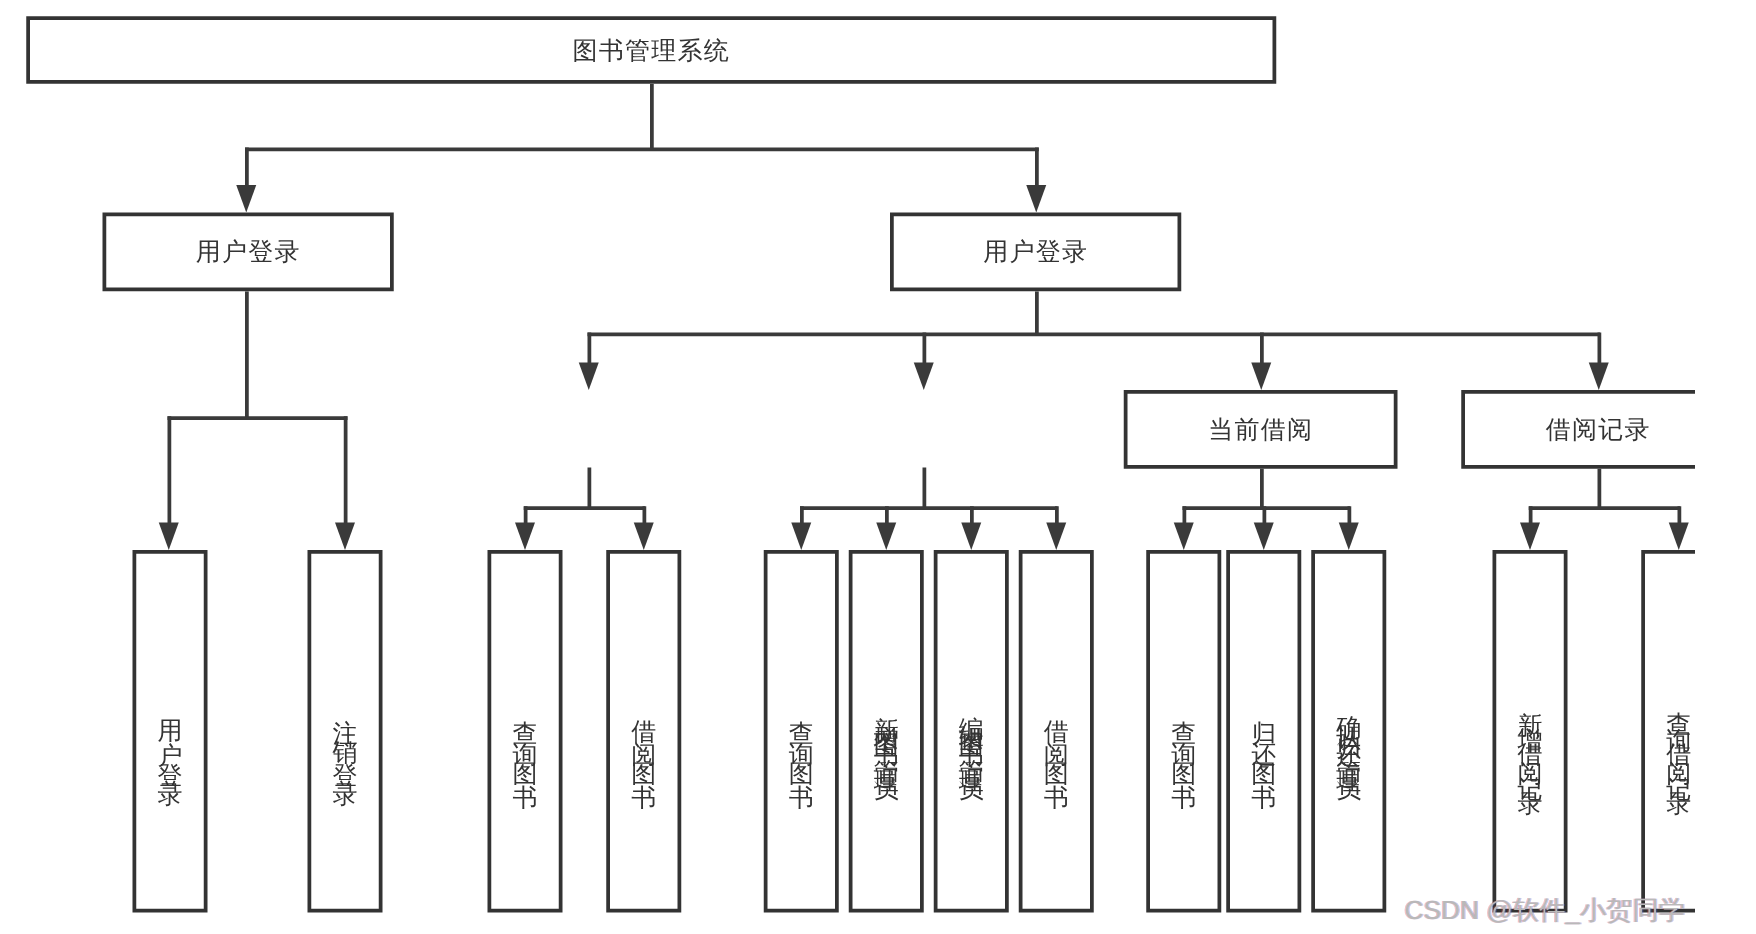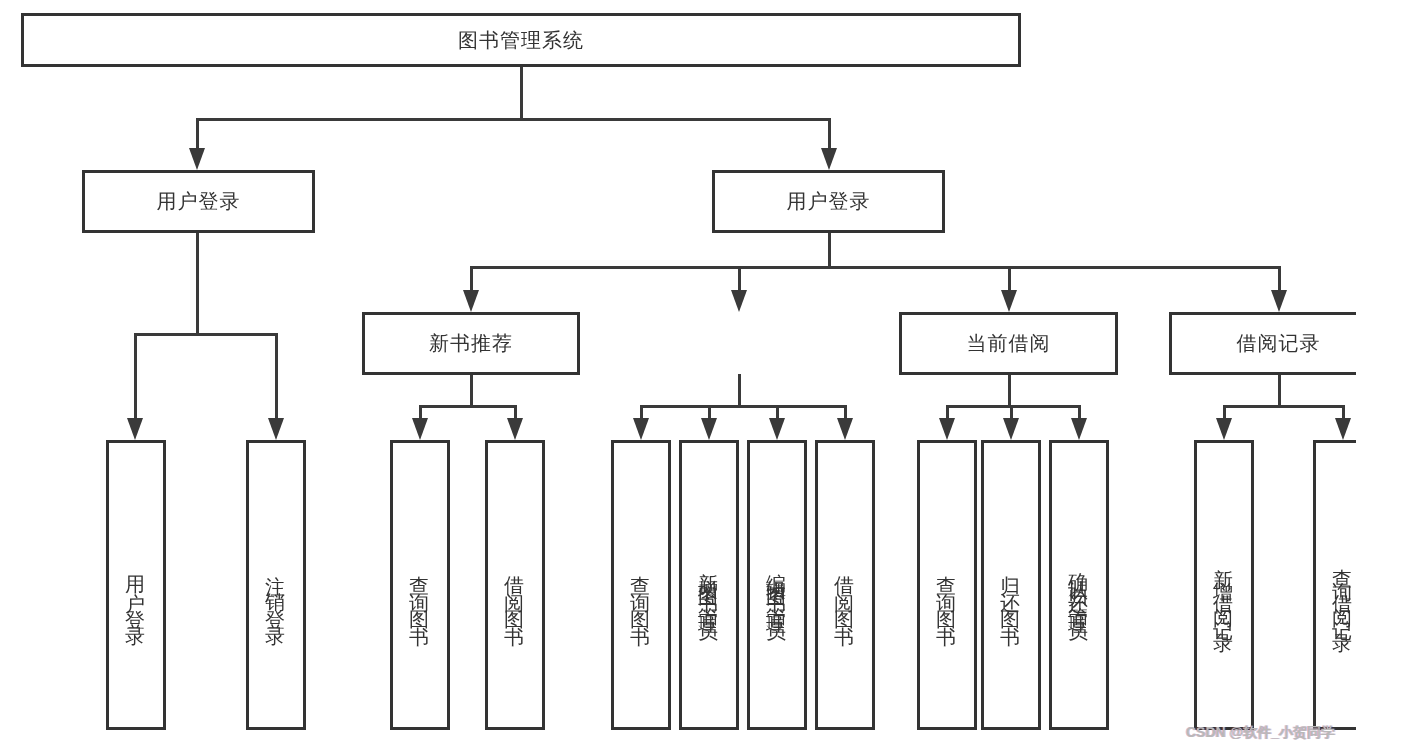--- a/index.html
+++ b/index.html
@@ -47,27 +47,26 @@
   .h{position:absolute;height:2.5px;background:var(--line);}
   .v{position:absolute;width:2.5px;background:var(--line);}
   .arr{
     position:absolute;width:0;height:0;
     border-left:8px solid transparent;
     border-right:8px solid transparent;
     border-top:22px solid var(--line);
   }
   .watermark{
     position:absolute;
-    right:21px;bottom:5px;
-    font-size:14px;
+    right:8px;bottom:5px;
+    font-size:21px;
     color:var(--watermark);
     text-shadow:-1px 0 0 rgba(214,80,80,.35), 1px 0 0 rgba(90,110,220,.35);
     z-index:5;
     white-space:nowrap;
-    font-weight:bold;
   }
 </style>
 </head>
 <body>
 
 <div class="canvas">
 
   <div class="v" style="left:520px;top:67px;height:53px;"></div>
   <div class="h" style="left:196px;top:118px;width:635px;"></div>
   <div class="v" style="left:196px;top:118px;height:32px;"></div>
@@ -131,23 +130,20 @@
     <span>图书管理系统</span>
   </div>
 
   <div class="box" style="left:82px;top:170px;width:233px;height:63px;">
     <span>用户登录</span>
   </div>
   <div class="box" style="left:712px;top:170px;width:233px;height:63px;">
     <span>用户登录</span>
   </div>
 
-  <div class="box" style="left:362px;top:312px;width:218px;height:63px;">
-    <span>新书推荐</span>
-  </div>
   <div class="box" style="left:1169px;top:312px;width:219px;height:63px;">
     <span>借阅记录</span>
   </div>
   <div class="box" style="left:899px;top:312px;width:219px;height:63px;">
     <span>当前借阅</span>
   </div>
 
   <div class="vbox v4" style="left:106px;">
     <span class="vtext">用户登录</span>
   </div>

